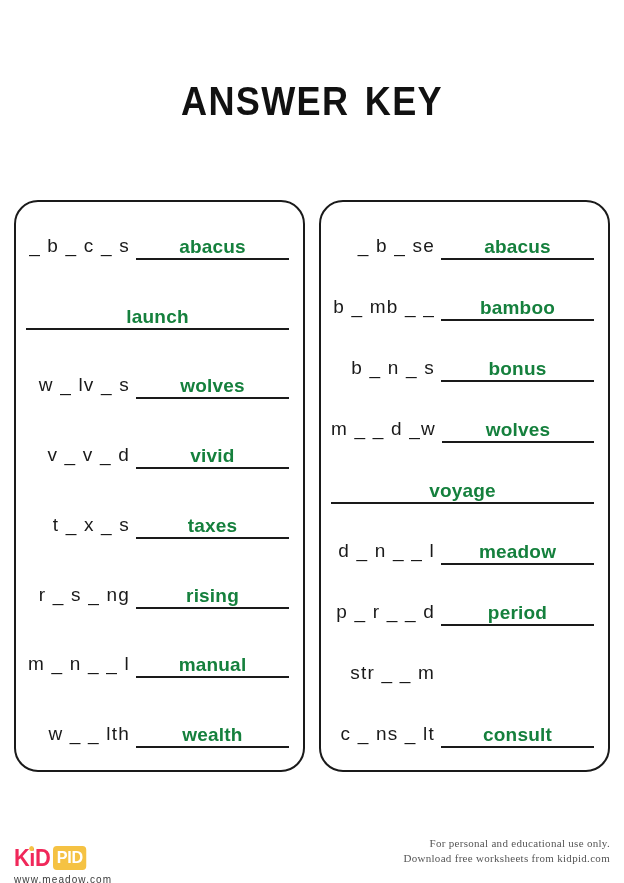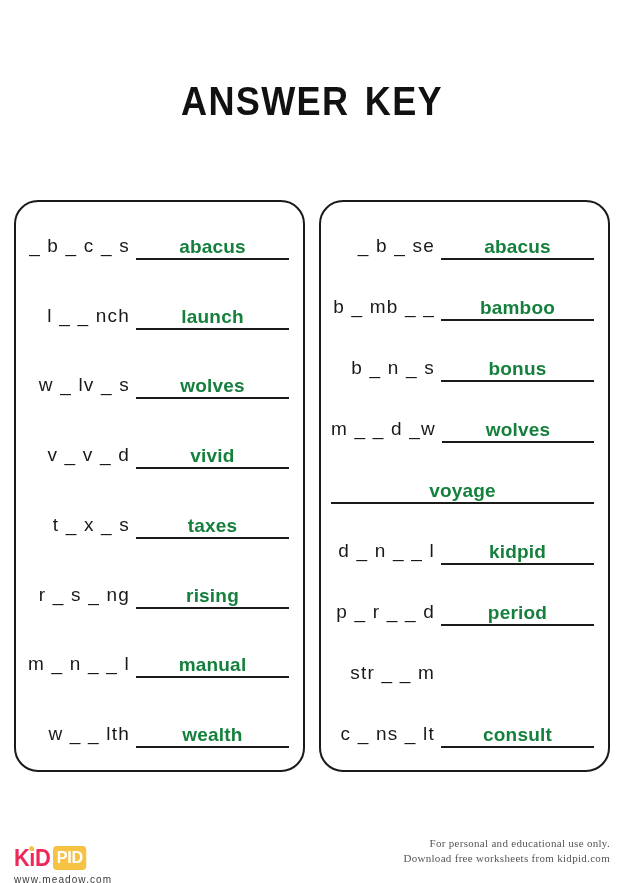--- a/index.html
+++ b/index.html
@@ -188,21 +188,20 @@
 <div class="cards">
 
   <div class="card">
     <div class="row">
       <div class="prompt">_ b _ c _ s</div>
       <div class="answer-slot">
         <div class="answer">abacus</div>
       </div>
     </div>
     <div class="row">
-      <div class="prompt">l _ _ nch</div>
       <div class="answer-slot">
         <div class="answer">launch</div>
       </div>
     </div>
     <div class="row">
       <div class="prompt">w _ lv _ s</div>
       <div class="answer-slot">
         <div class="answer">wolves</div>
       </div>
     </div>
@@ -264,21 +263,21 @@
       </div>
     </div>
     <div class="row">
       <div class="answer-slot">
         <div class="answer">voyage</div>
       </div>
     </div>
     <div class="row">
       <div class="prompt">d _ n _ _ l</div>
       <div class="answer-slot">
-        <div class="answer">kidpid</div>
+        <div class="answer">meadow</div>
       </div>
     </div>
     <div class="row">
       <div class="prompt">p _ r _ _ d</div>
       <div class="answer-slot">
         <div class="answer">period</div>
       </div>
     </div>
     <div class="row">
       <div class="prompt">str _ _ m</div>

